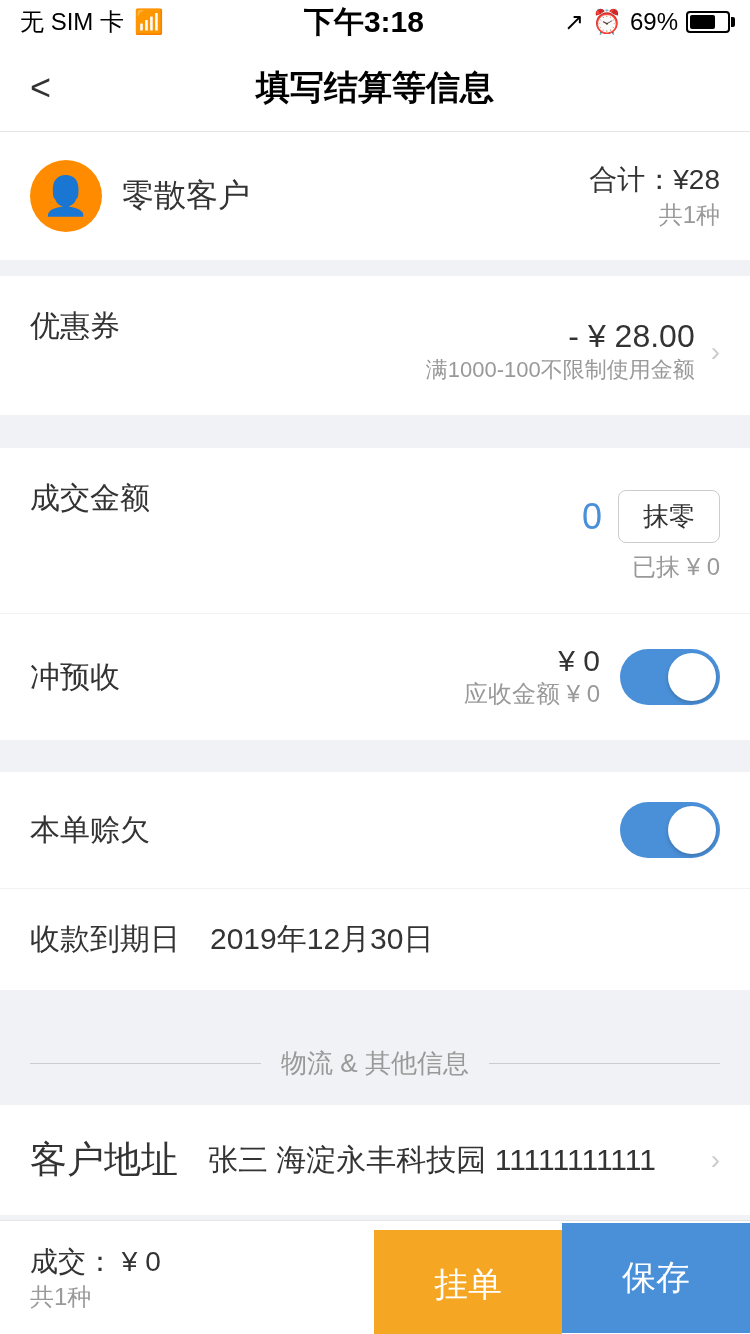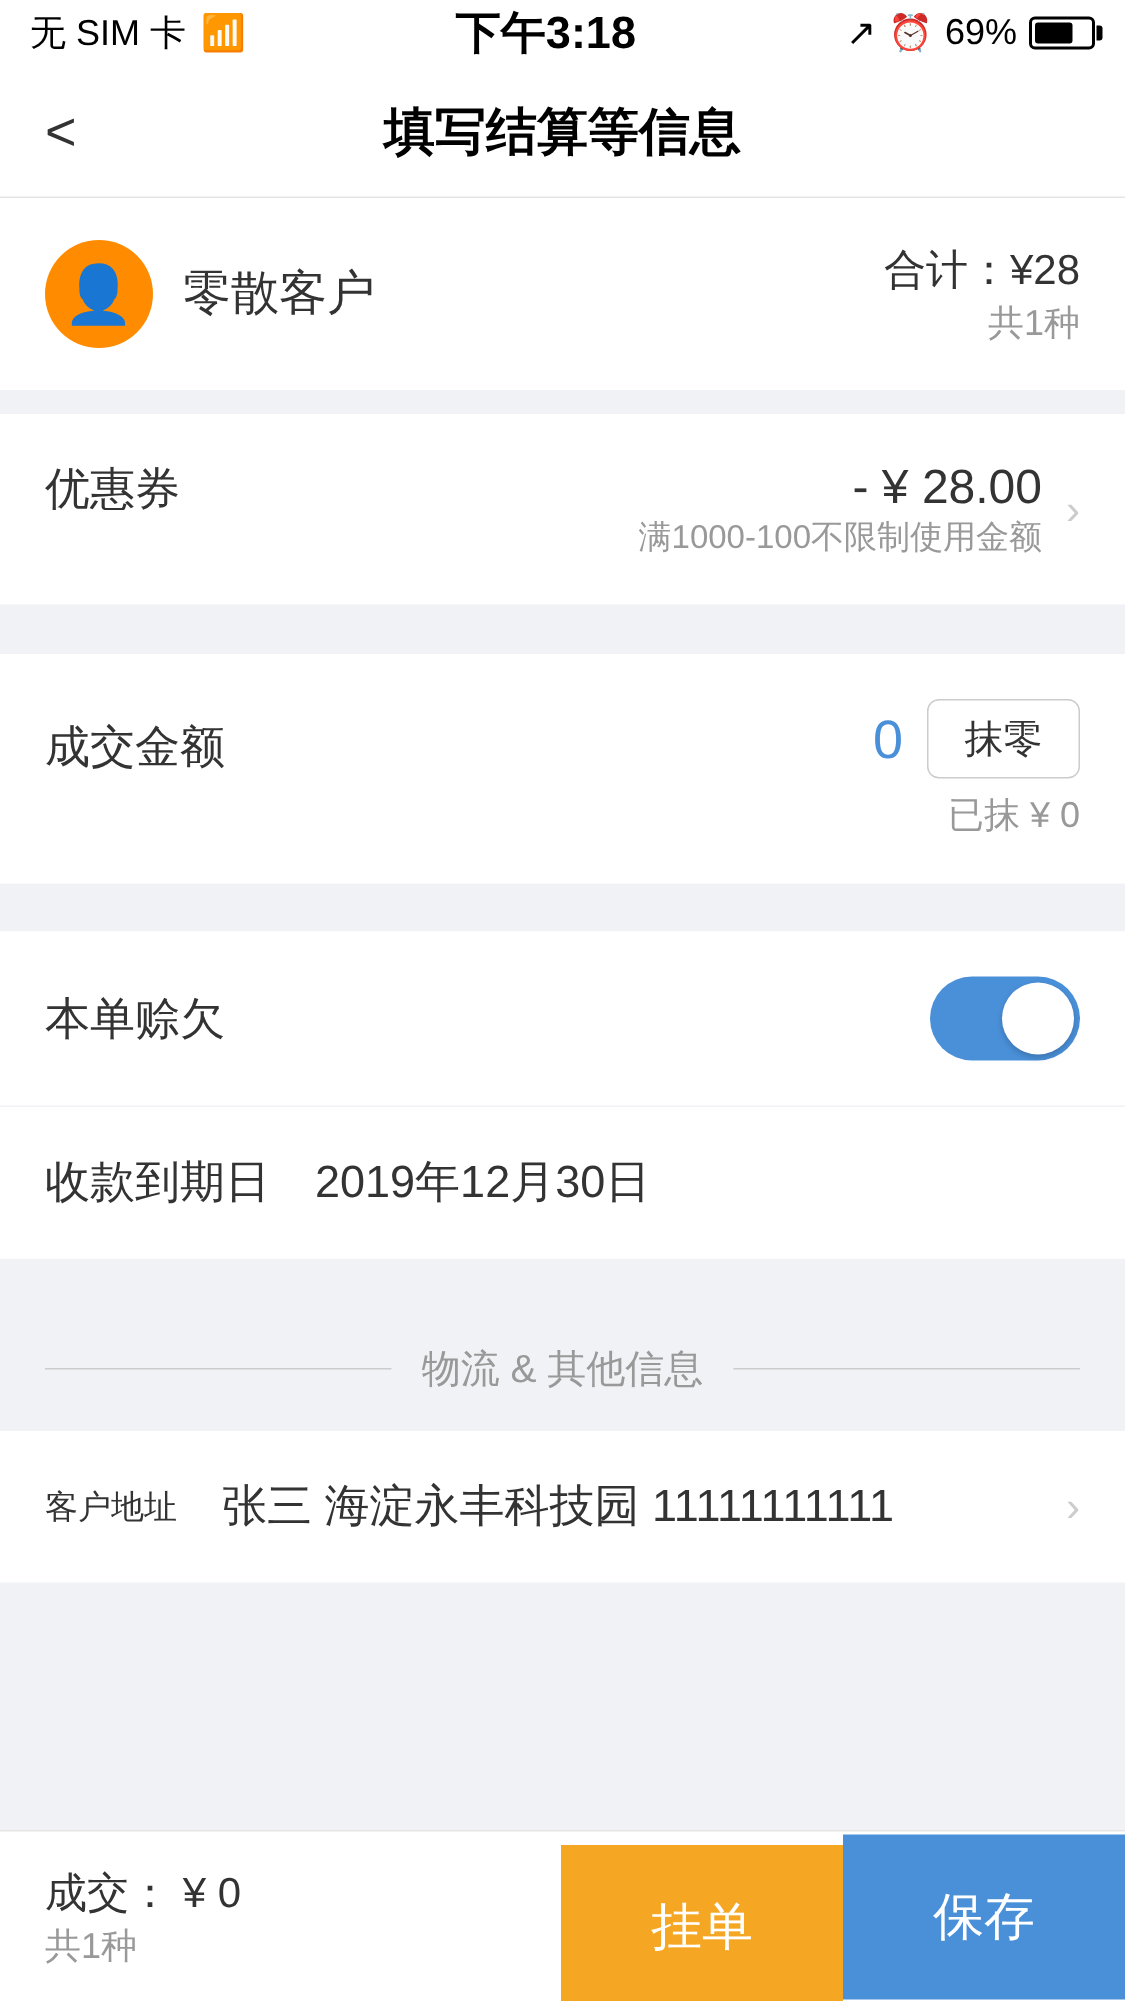--- a/index.html
+++ b/index.html
@@ -142,20 +142,21 @@
       border-bottom: 1px solid #f0f2f5;
     }
     .row-label {
       font-size: 30px;
       color: #333;
     }
     .row-right {
       display: flex;
       align-items: center;
       gap: 16px;
+      margin-top: 12px;
     }
     .coupon-value {
       font-size: 32px;
       color: #333;
       font-weight: 500;
       text-align: right;
     }
     .coupon-note {
       font-size: 22px;
       color: #999;
@@ -166,21 +167,21 @@
       color: #ccc;
     }
 
     
     .transaction-section {
       background: #fff;
       padding: 30px;
     }
     .transaction-top {
       display: flex;
-      align-items: flex-end;
+      align-items: flex-start;
       justify-content: space-between;
       margin-bottom: 8px;
       gap: 20px;
     }
     .amount-input-value {
       font-size: 36px;
       color: #4a90d9;
       font-weight: 500;
     }
     .round-btn {
@@ -298,21 +299,21 @@
       display: flex;
       align-items: center;
       justify-content: space-between;
     }
     .address-content {
       display: flex;
       align-items: center;
       gap: 30px;
     }
     .address-label {
-      font-size: 22px;
+      font-size: 37px;
       color: #333;
       flex-shrink: 0;
     }
     .address-value {
       font-size: 30px;
       color: #333;
     }
 
     
     .bottom-bar {
@@ -426,20 +427,32 @@
       <div class="transaction-top">
         <span class="row-label">成交金额</span>
         <div class="row-right">
           <span class="amount-input-value">0</span>
           <button class="round-btn">抹零</button>
         </div>
       </div>
       <div class="already-rounded">已抹  ¥ 0</div>
     </div>
 
+    <div class="prepay-section">
+      <span class="row-label">冲预收</span>
+      <div class="prepay-right">
+        <div class="prepay-values">
+          <div class="prepay-amount">¥ 0</div>
+          <div class="receivable-amount">应收金额 ¥ 0</div>
+        </div>
+        <div class="toggle">
+          <div class="toggle-knob"></div>
+        </div>
+      </div>
+    </div>
   </div>
 
   <div class="divider-section"></div>
 
   <div class="card">
     <div class="debt-section">
       <span class="row-label">本单赊欠</span>
       <div class="toggle">
         <div class="toggle-knob"></div>
       </div>

